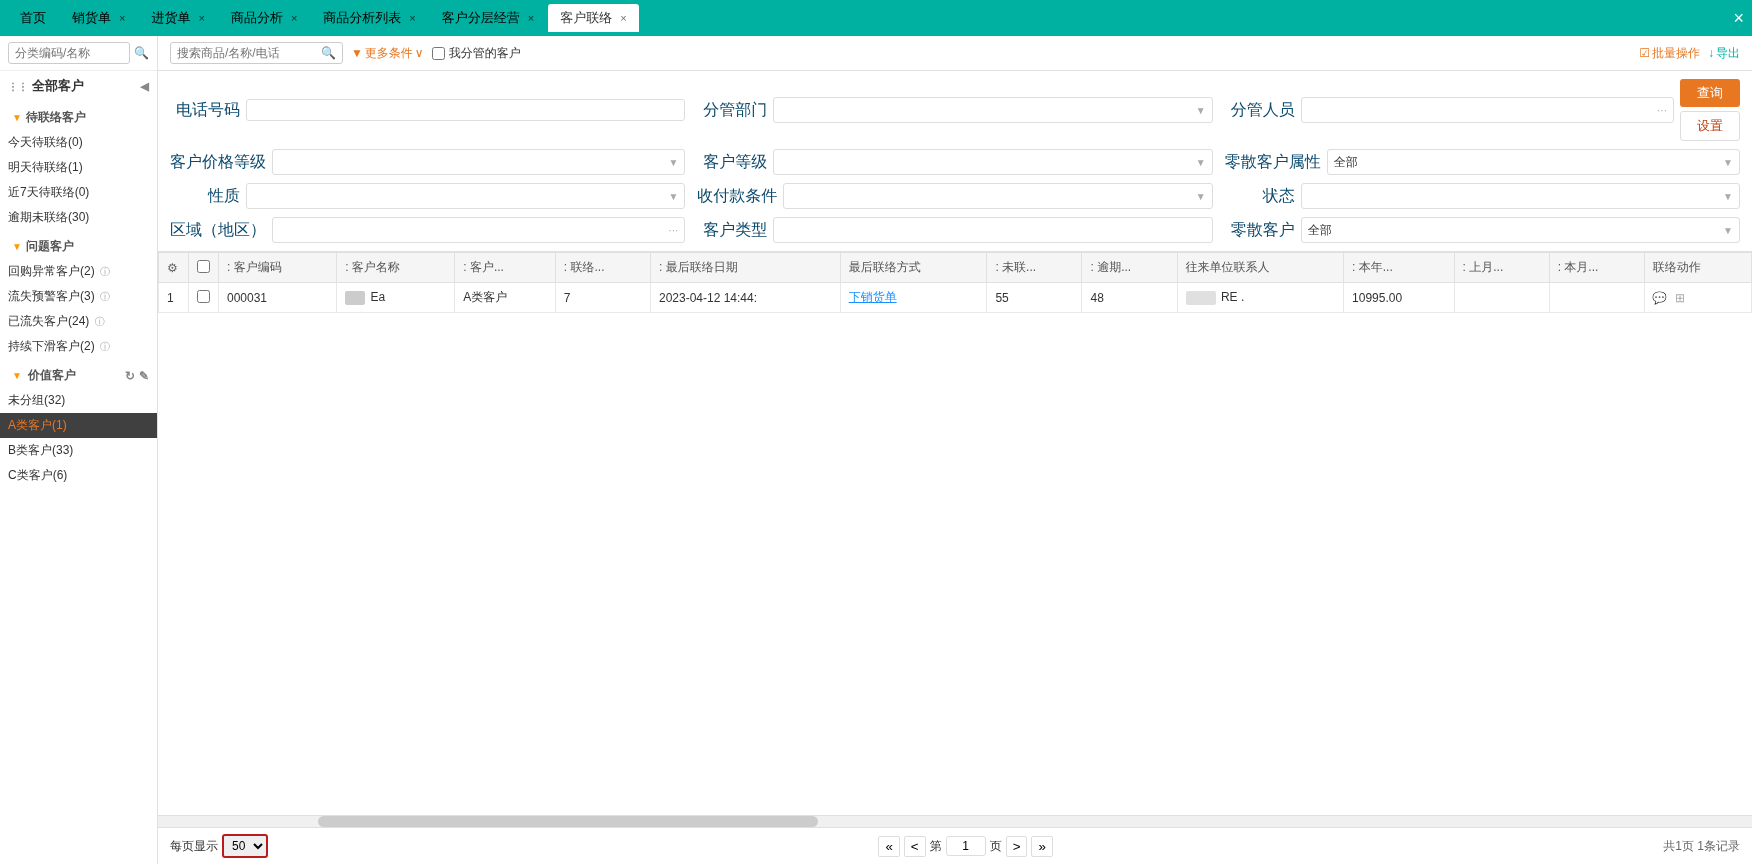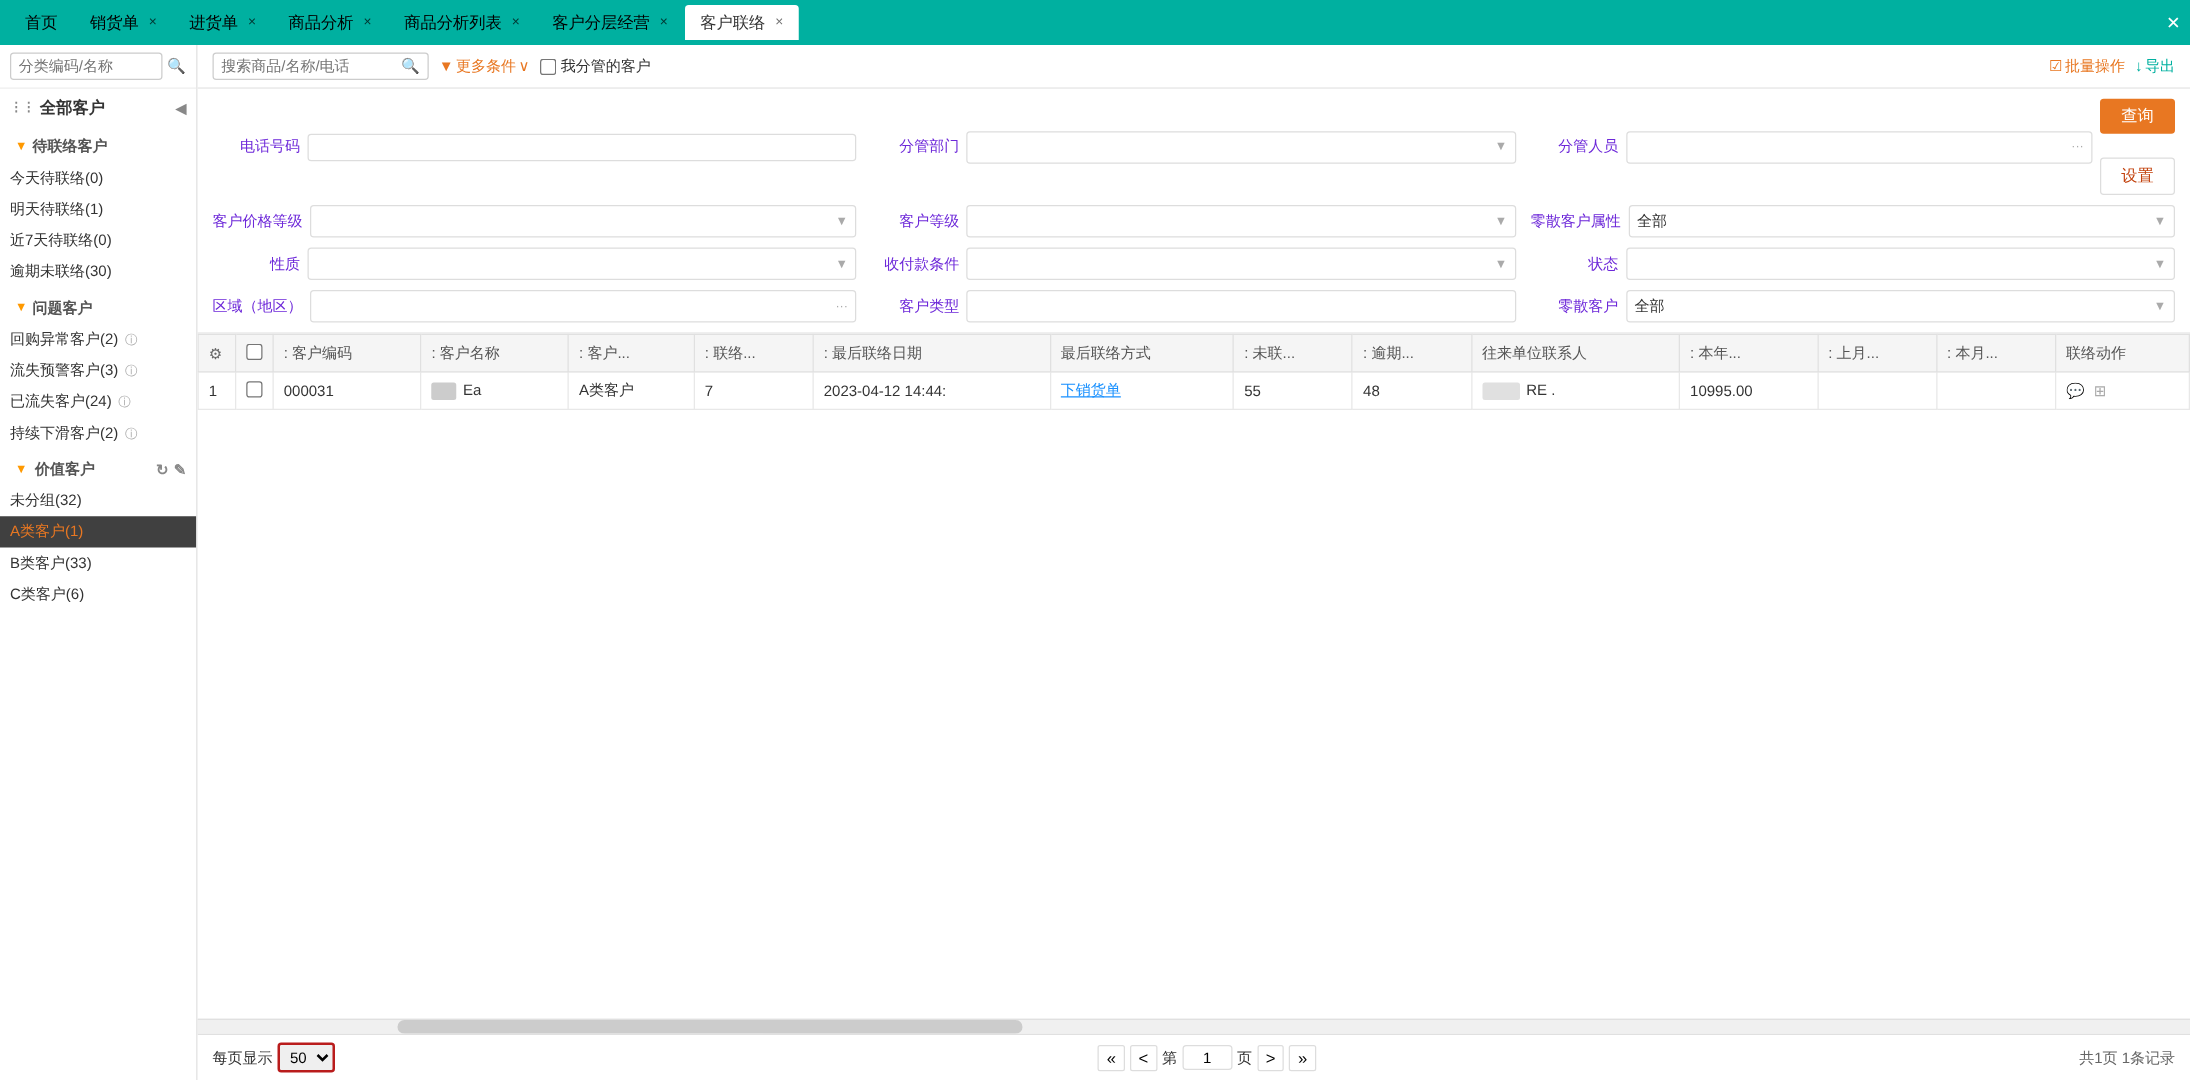--- a/index.html
+++ b/index.html
@@ -148,22 +148,22 @@
       display: grid;
       grid-template-columns: 1fr 1fr 1fr;
       gap: 8px 12px;
     }
     .filter-row {
       display: flex;
       align-items: center;
       gap: 6px;
     }
     .filter-label {
-      font-size: 12px;
-      color: #6d28d9;
+      font-size: 16px;
+      color: #0c4a6e;
       white-space: nowrap;
       min-width: 70px;
       text-align: right;
     }
     .filter-input {
       flex: 1;
       border: 1px solid #ddd;
       border-radius: 3px;
       padding: 3px 6px;
       font-size: 12px;
@@ -179,21 +179,21 @@
       display: flex;
       align-items: center;
       justify-content: space-between;
       cursor: pointer;
       min-height: 26px;
     }
     .filter-select .arrow { color: #aaa; font-size: 10px; }
     .filter-actions {
       display: flex;
       flex-direction: column;
-      gap: 19px;
+      gap: 4px;
       justify-content: center;
     }
     .btn-query {
       background: #e87722;
       color: #fff;
       border: none;
       border-radius: 3px;
       padding: 5px 16px;
       cursor: pointer;
       font-size: 13px;

